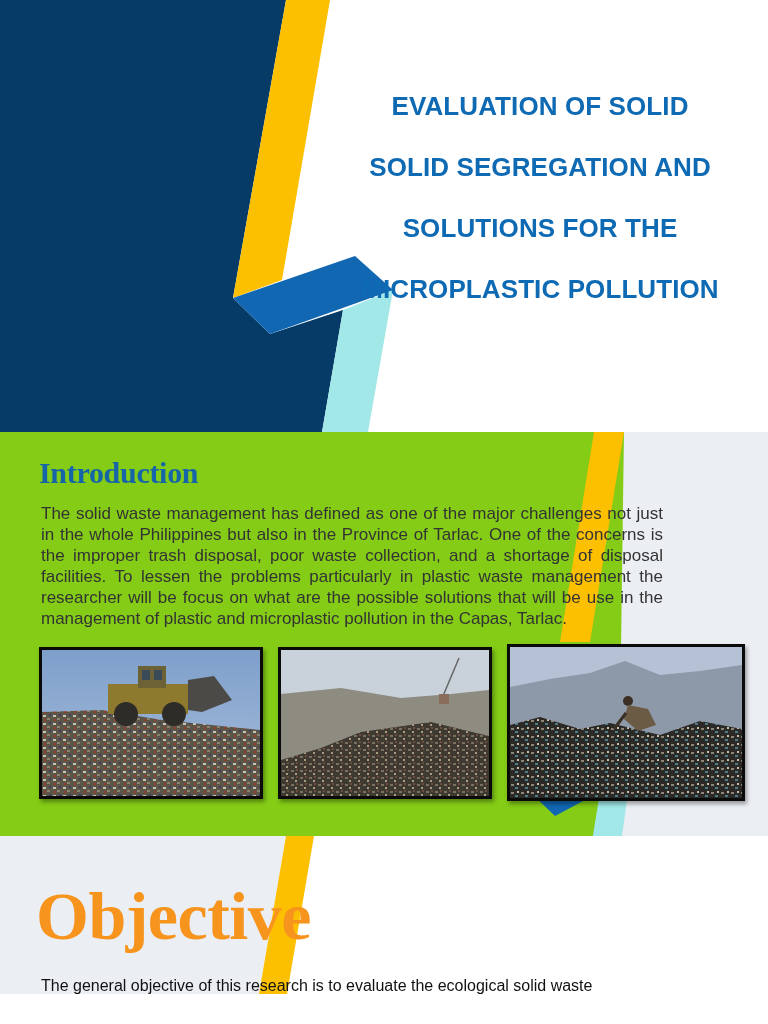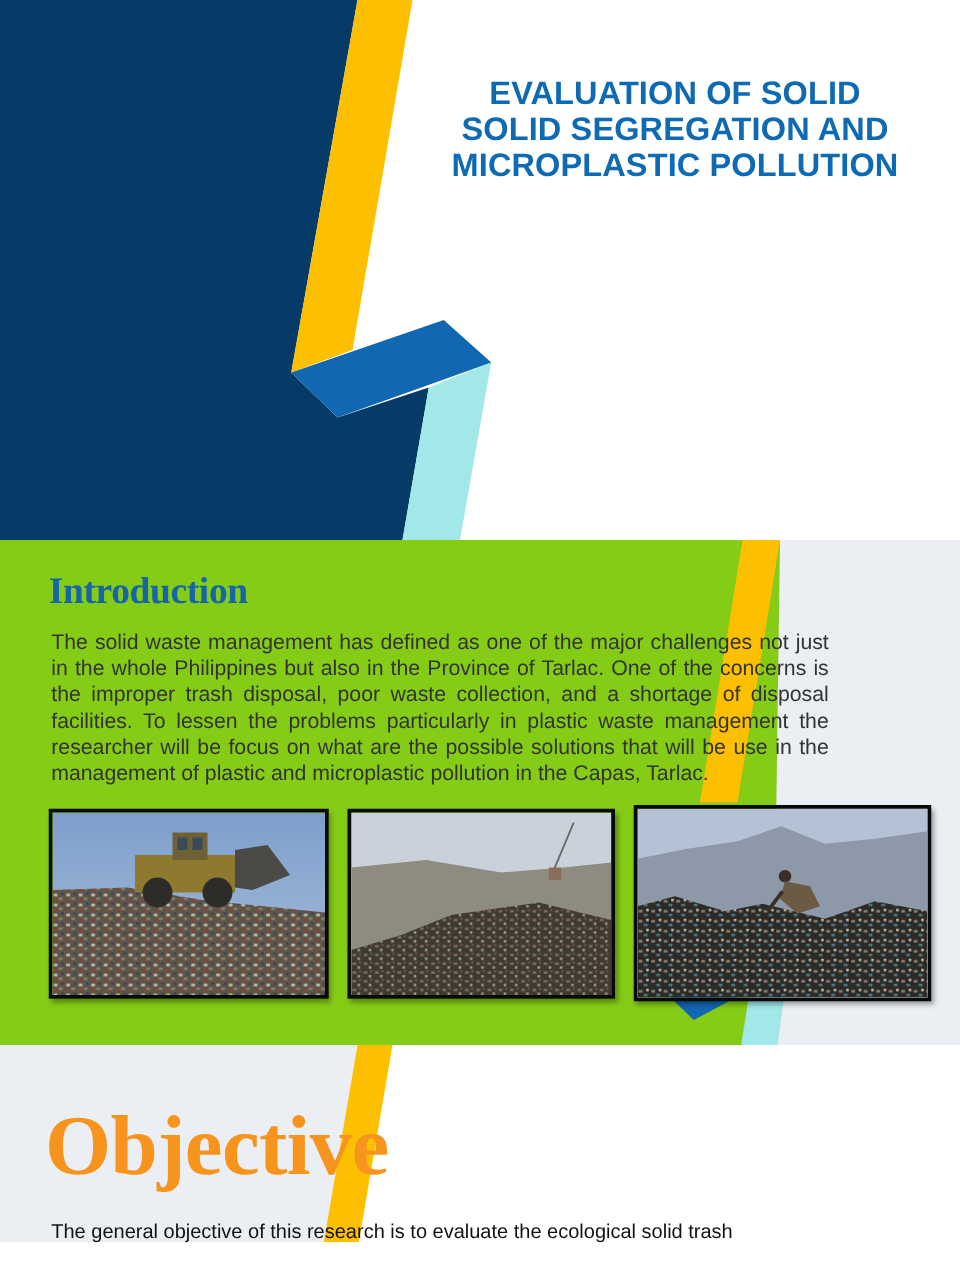--- a/index.html
+++ b/index.html
@@ -10,21 +10,21 @@
     .slide svg.bg { position: absolute; left: 0; top: 0; }
 
     
     #slide-1 { top: 0; height: 432px; background: #ffffff; }
     .title-block {
       position: absolute; left: 330px; top: 60px; width: 420px;
       text-align: center; color: #0F6AB4;
       font-family: "Liberation Sans", sans-serif; font-weight: bold;
       font-size: 26px; line-height: 29px; letter-spacing: 0.1px;
     }
-    .title-block span { display: block; white-space: nowrap; }
+    .title-block span { display: block; white-space: nowrap; margin-top: 32px; }
 
     
     #slide-2 { top: 432px; height: 434px; background: #84cc16; }
     .intro-heading {
       position: absolute; left: 39px; top: 24px;
       font-family: "Liberation Serif", serif; font-weight: bold;
       font-size: 30px; color: #1565A8; letter-spacing: -0.3px;
     }
     .intro-body {
       position: absolute; left: 41px; top: 71px; width: 622px;
@@ -64,20 +64,21 @@
 
     <polygon points="286,0 330,0 282,280 233,298" fill="#FDC000"></polygon>
 
     <polygon points="343,310 393,290 368,432 322,432" fill="#A2E8E8"></polygon>
 
     <polygon points="233,298 355,256 393,290 270,334" fill="#1167B1"></polygon>
   </svg>
   <div class="title-block">
     <span>EVALUATION OF SOLID</span>
     <span>SOLID SEGREGATION AND</span>
+    <span>SOLUTIONS FOR THE</span>
     <span>MICROPLASTIC POLLUTION</span>
   </div>
 </section>
 
 <section class="slide" id="slide-2">
   <svg class="bg" width="768" height="434" viewBox="0 0 768 434">
 
     <polygon points="624,0 768,0 768,434 618,434" fill="#EBEEF3"></polygon>
 
     <polygon points="594,0 624,0 590,210 560,210" fill="#FDC000"></polygon>
@@ -160,14 +161,14 @@
 </section>
 
 <section class="slide" id="slide-3">
   <svg class="bg" width="768" height="158" viewBox="0 0 768 158">
 
     <polygon points="0,0 286,0 259,158 0,158" fill="#EBEEF3"></polygon>
 
     <polygon points="286,0 314,0 287,158 259,158" fill="#FDC000"></polygon>
   </svg>
   <div class="obj-heading">Objective</div>
-  <div class="obj-body">The general objective of this research is to evaluate the ecological solid trash</div>
+  <div class="obj-body">The general objective of this research is to evaluate the ecological solid waste</div>
 </section>
 
 </body></html>

